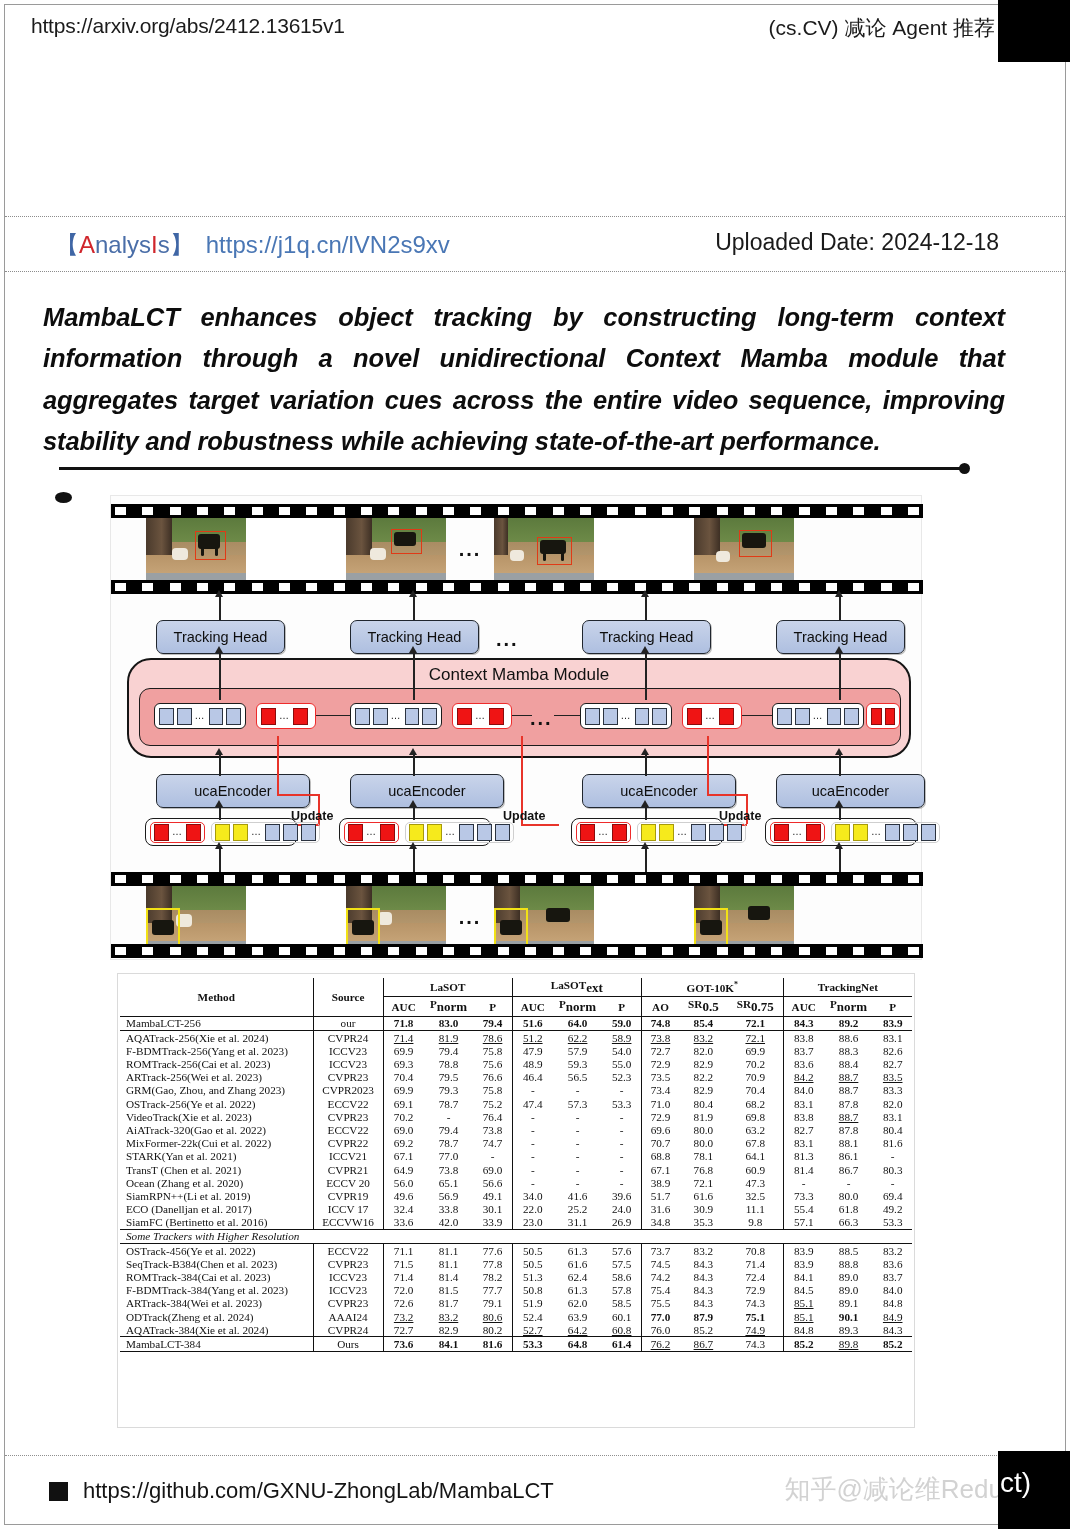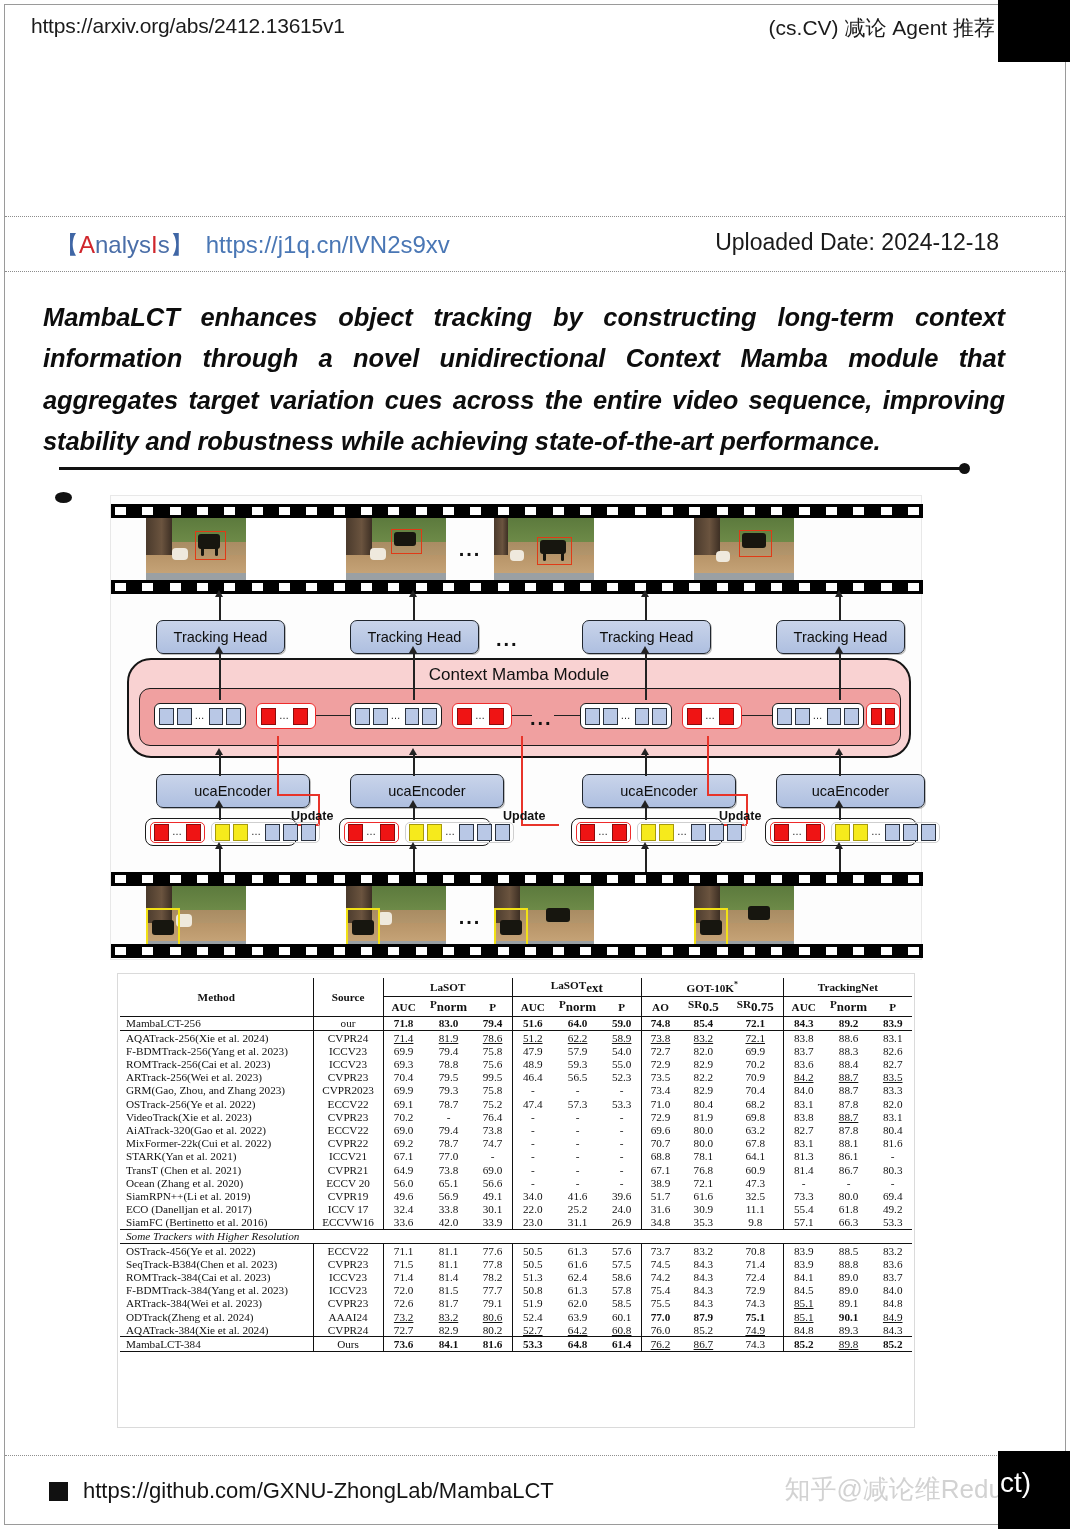--- a/index.html
+++ b/index.html
@@ -869,21 +869,21 @@
             <td class="c">70.2</td>
             <td class="c vl">83.6</td>
             <td class="c">88.4</td>
             <td class="c">82.7</td>
           </tr>
           <tr>
             <td class="l">ARTrack-256(Wei et al. 2023)</td>
             <td class="c vl">CVPR23</td>
             <td class="c vl">70.4</td>
             <td class="c">79.5</td>
-            <td class="c">99.5</td>
+            <td class="c">76.6</td>
             <td class="c vl">46.4</td>
             <td class="c">56.5</td>
             <td class="c">52.3</td>
             <td class="c vl">73.5</td>
             <td class="c">82.2</td>
             <td class="c">70.9</td>
             <td class="c vl u">84.2</td>
             <td class="c u">88.7</td>
             <td class="c u">83.5</td>
           </tr>

